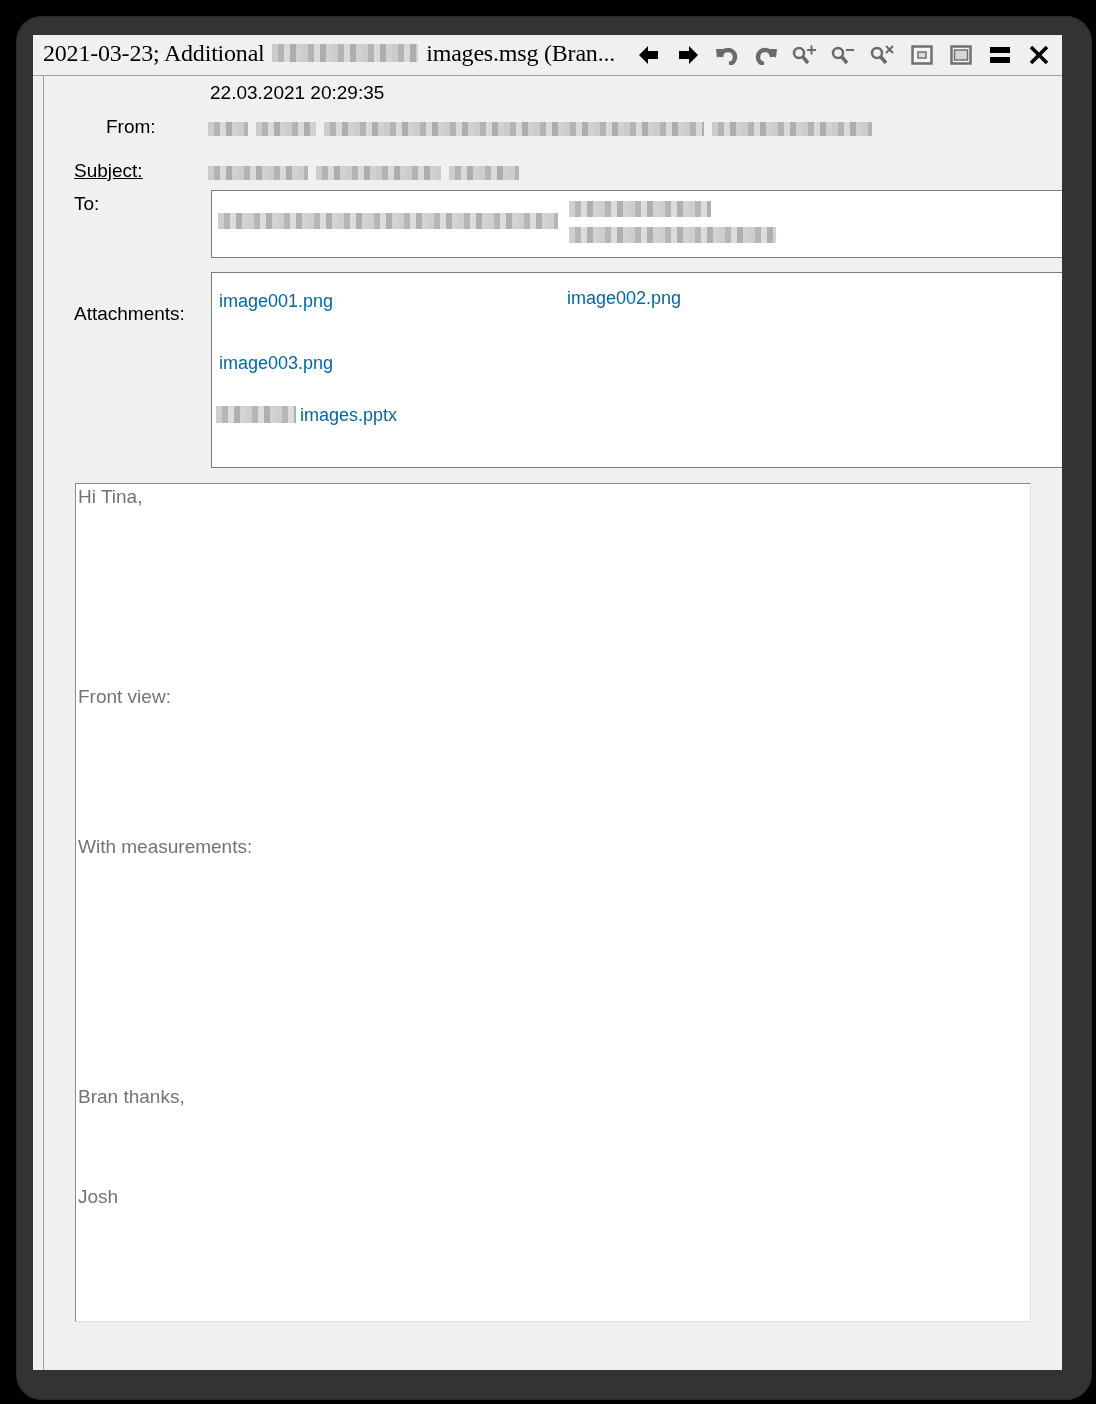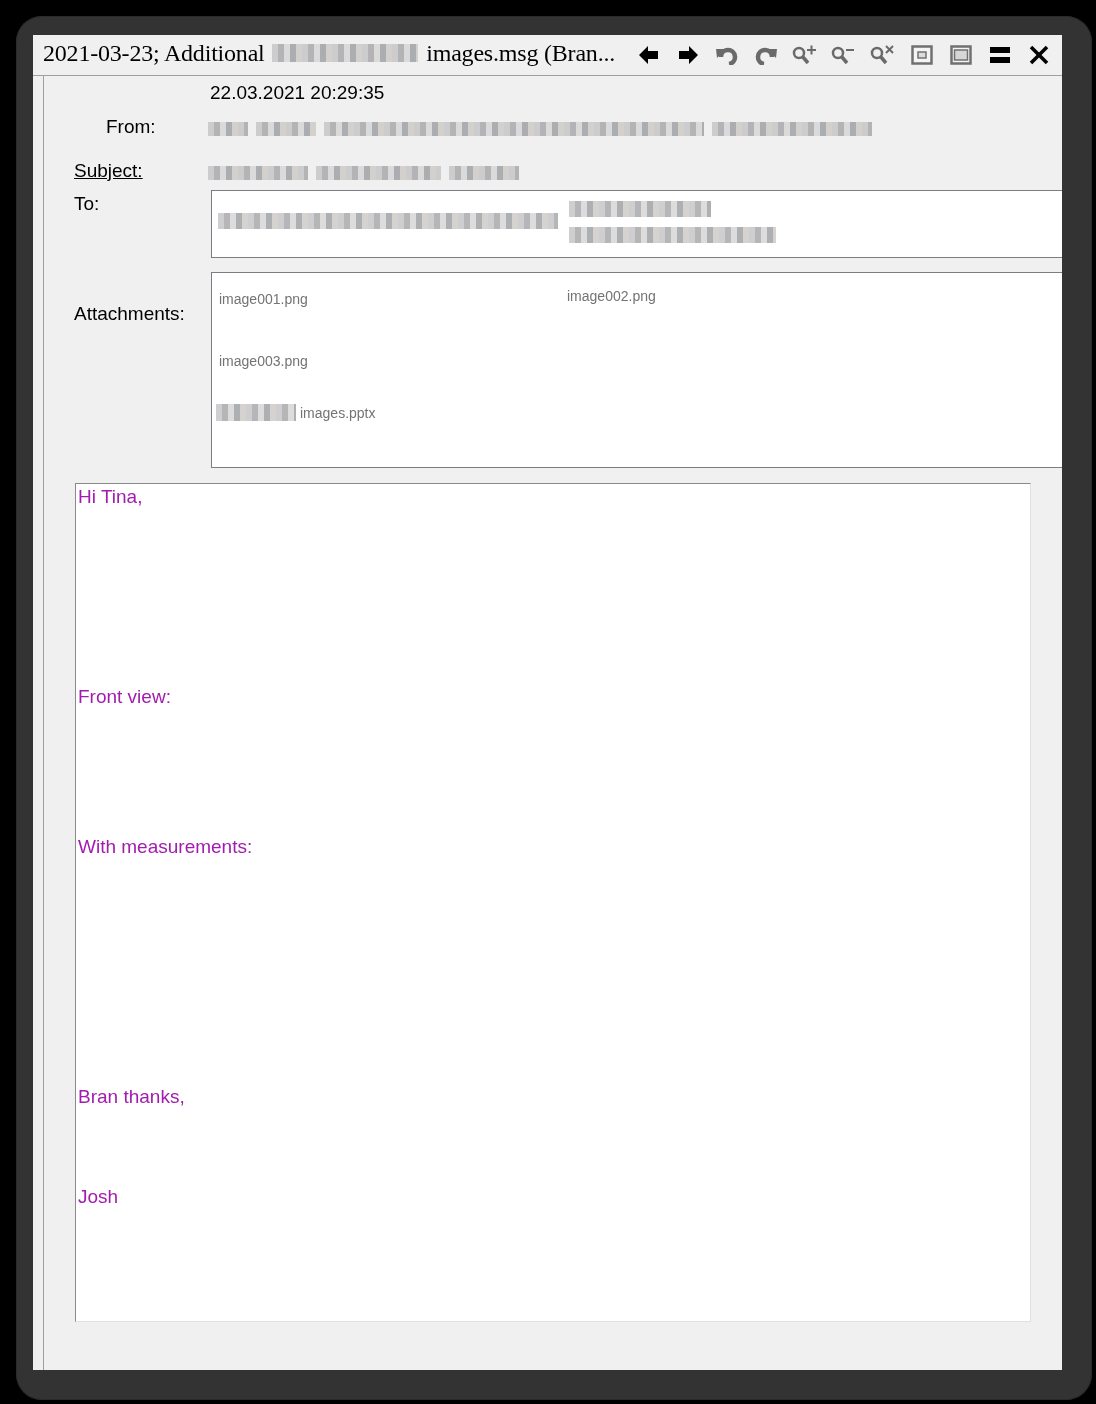--- a/index.html
+++ b/index.html
@@ -106,22 +106,22 @@
       background: #ffffff;
       border: 1px solid #7a7e84;
       border-right: none;
     }
     .to-box { left: 167px; top: 114px; width: 860px; height: 66px; }
     .att-box { left: 167px; top: 196px; width: 860px; height: 194px; }
 
     .att-item {
       position: absolute;
       font-family: "Liberation Sans", "DejaVu Sans", sans-serif;
-      font-size: 14px;
-      color: #737373;
+      font-size: 18px;
+      color: #0369a1;
       white-space: nowrap;
       cursor: pointer;
     }
 
     .body-box {
       position: absolute;
       left: 31px;
       top: 407px;
       width: 954px;
       height: 837px;
@@ -129,21 +129,21 @@
       border-top: 1px solid #8a8a8a;
       border-left: 1px solid #8a8a8a;
       border-right: 1px solid #e0e0e0;
       border-bottom: 1px solid #e0e0e0;
     }
     .body-line {
       position: absolute;
       left: 2px;
       font-family: "Liberation Sans", "DejaVu Sans", sans-serif;
       font-size: 19px;
-      color: #a21caf;
+      color: #737373;
       white-space: nowrap;
     }
   </style>
 </head>
 <body>
 
 <div class="frame"></div>
 
 <div class="window">
 

